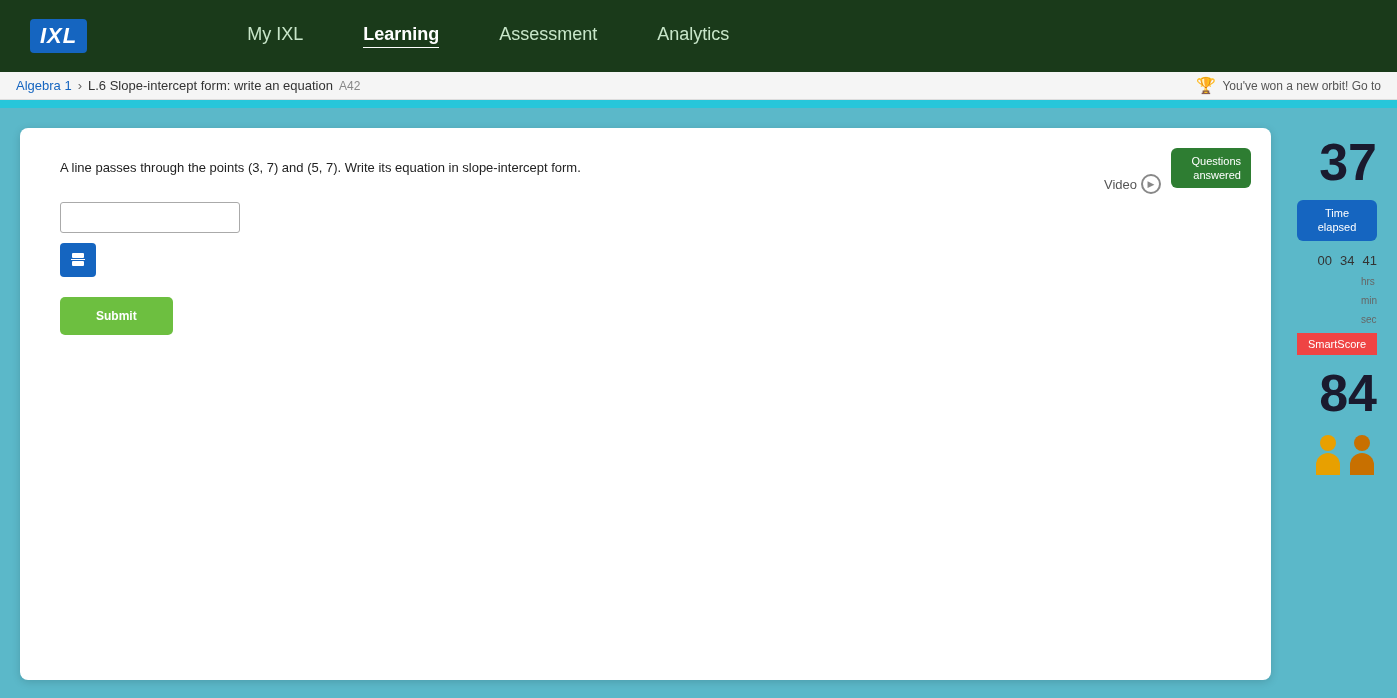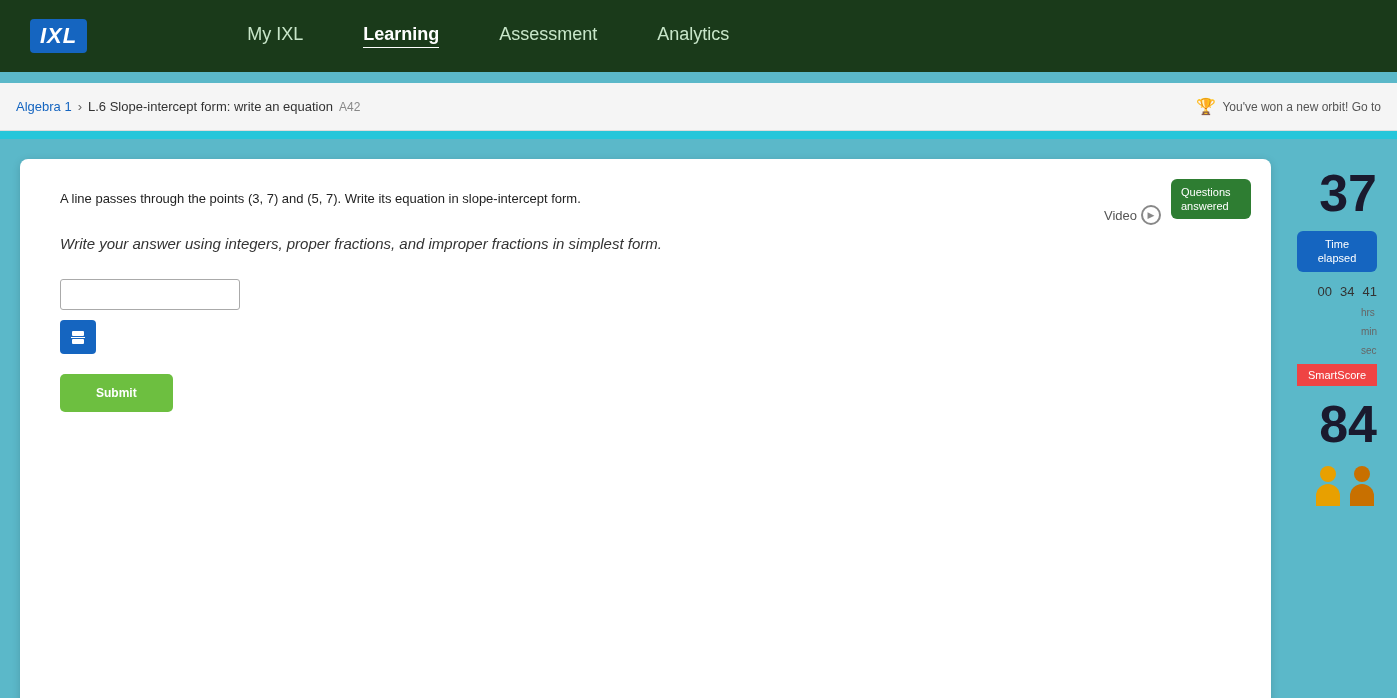--- a/index.html
+++ b/index.html
@@ -44,27 +44,26 @@
     .nav-link.active {
       color: white;
       font-weight: bold;
       border-bottom: 1px solid #ffffff;
       padding-bottom: 2px;
     }
 
     
     .breadcrumb-bar {
       background: #f5f5f5;
-      height: 48px;
+      height: 28px;
       display: flex;
       align-items: center;
       padding: 0 16px;
       border-bottom: 1px solid #ddd;
       justify-content: space-between;
-      margin-top: 11px;
     }
     .breadcrumb-left {
       display: flex;
       align-items: center;
       gap: 6px;
       font-size: 13px;
       color: #333;
     }
     .breadcrumb-sep {
       color: #666;
@@ -224,21 +223,21 @@
       font-size: 9px;
       color: #888;
     }
 
     .questions-badge {
       background: #2e7d32;
       color: white;
       border-radius: 6px;
       padding: 6px 10px;
       font-size: 11px;
-      text-align: left;
+      text-align: right;
       line-height: 1.3;
       min-width: 80px;
     }
 
     .score-number {
       color: #1a1a2e;
       font-size: 52px;
       font-weight: bold;
       text-align: right;
       margin-top: 4px;
@@ -361,21 +360,20 @@
       <button class="video-btn">
         <span>Video</span>
         <div class="video-circle">▶</div>
       </button>
       <div class="questions-badge">
         <span>Questions<br>answered</span>
       </div>
     </div>
 
     <p class="question-text">A line passes through the points (3, 7) and (5, 7). Write its equation in slope-intercept form.</p>
-    <p class="instruction-text">Write your answer using integers, proper fractions, and improper fractions in simplest form.</p>
 
     <input class="answer-input" type="text" style="">
 
     <button class="fraction-btn" title="Insert fraction">
       <div class="fraction-btn-icon">
         <div class="fraction-top"></div>
         <div class="fraction-line"></div>
         <div class="fraction-bottom"></div>
       </div>
     </button>

